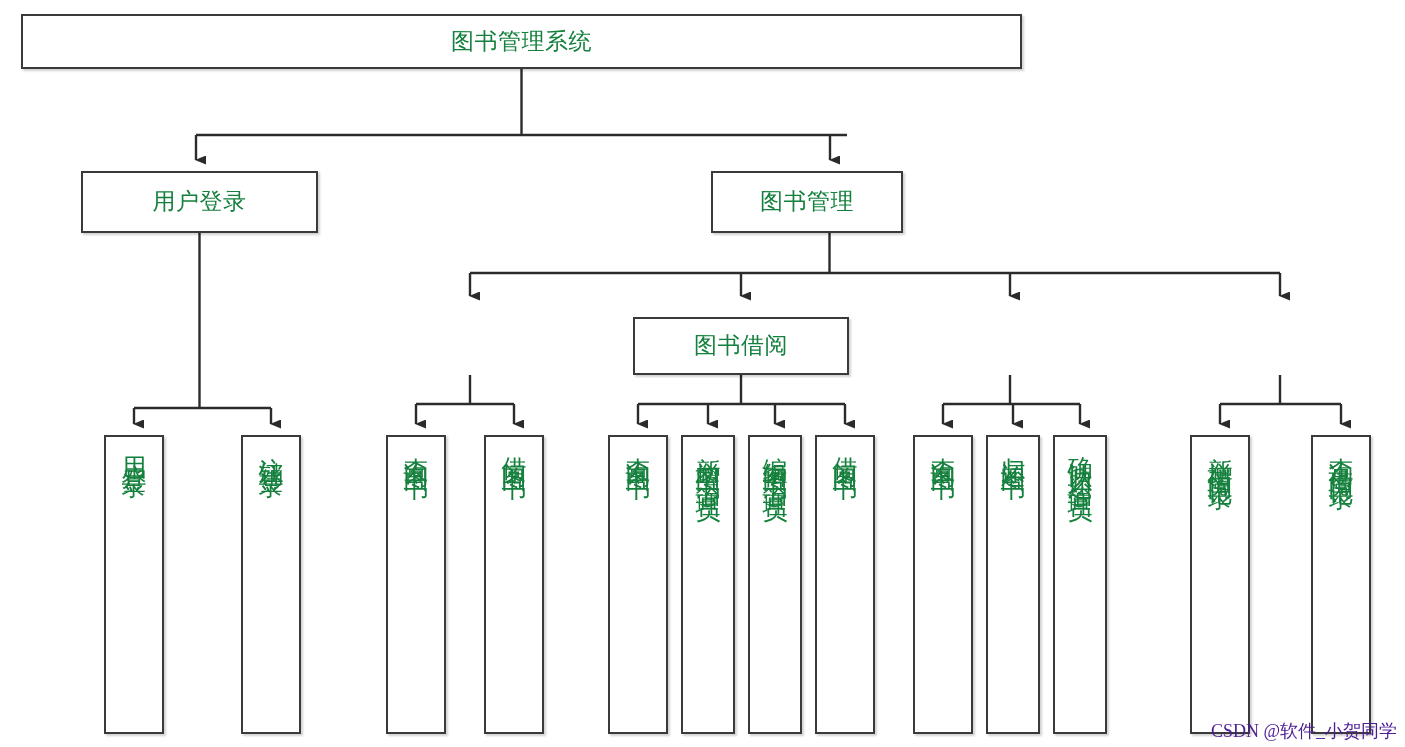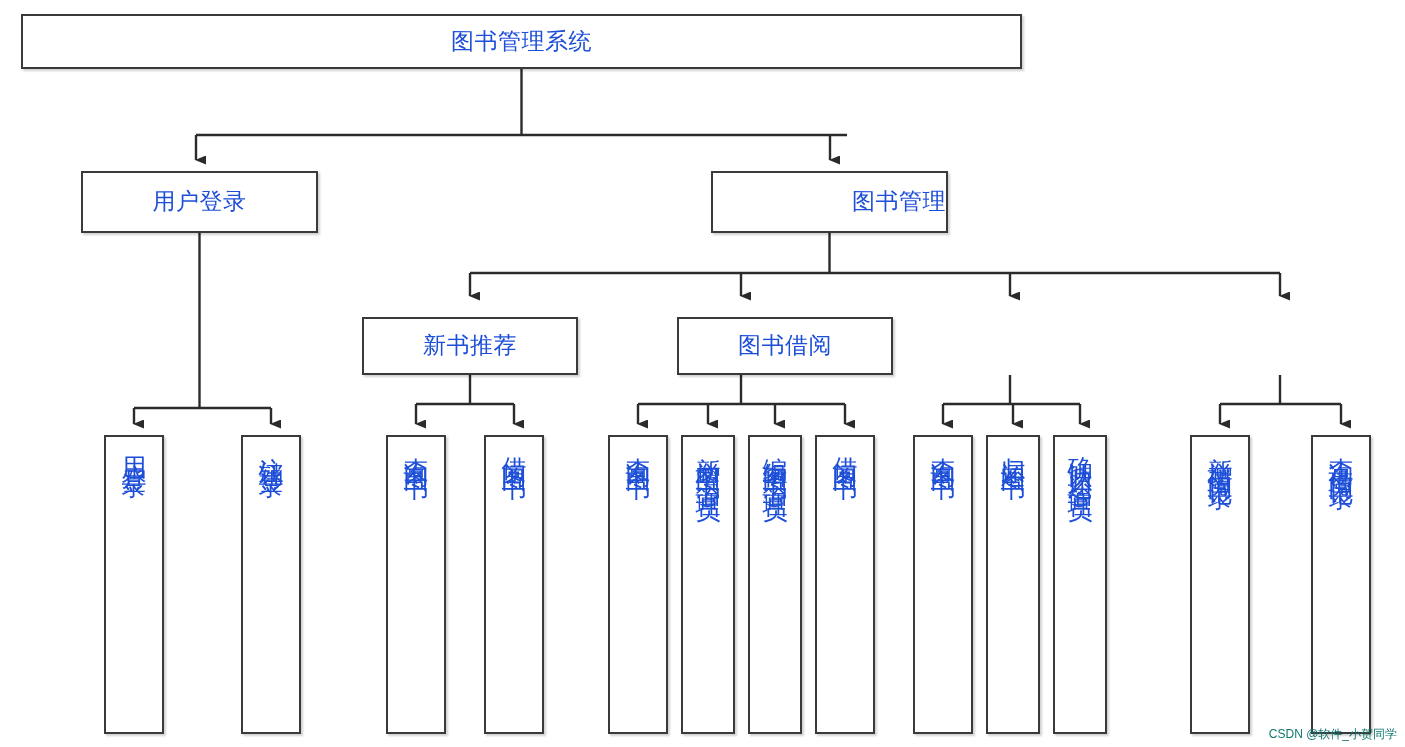--- a/index.html
+++ b/index.html
@@ -27,21 +27,21 @@
   }
   .node {
     position: absolute;
     box-sizing: border-box;
     background: #ffffff;
     border: 2px solid #3a3a3a;
     box-shadow: 2px 2px 2px rgba(0,0,0,0.18);
     display: flex;
     align-items: center;
     justify-content: center;
-    color: #1d4ed8;
+    color: #15803d;
     z-index: 2;
   }
   .node .label {
     display: block;
     text-align: center;
     line-height: 1.18;
     letter-spacing: 0.5px;
   }
   .node.horiz .label {
     font-size: 23px;
@@ -56,25 +56,25 @@
     font-size: 25px;
     letter-spacing: 6px;
     line-height: 1;
     margin: 0 auto;
     white-space: nowrap;
   }
   .watermark {
     position: absolute;
     right: 8px;
     bottom: 4px;
-    font-size: 12px;
-    color: #0f766e;
+    font-size: 18px;
+    color: #4c1d95;
     z-index: 5;
     white-space: nowrap;
-    font-family: Liberation Sans, sans-serif;
+    font-family: Liberation Serif, serif;
   }
 </style>
 </head>
 <body>
 
 <div id="canvas">
 
   <svg id="edges" viewBox="0 0 1405 747" xmlns="http://www.w3.org/2000/svg">
     <defs>
       <marker id="arrow" markerWidth="9" markerHeight="11" refX="4.5" refY="10" orient="auto" markerUnits="userSpaceOnUse">
@@ -125,28 +125,25 @@
     </g>
   </svg>
 
   <div class="node horiz" style="left:21px; top:14px; width:1001px; height:55px;">
     <span class="label">图书管理系统</span>
   </div>
 
   <div class="node horiz" style="left:81px; top:171px; width:237px; height:62px;">
     <span class="label">用户登录</span>
   </div>
-  <div class="node horiz" style="left:711px; top:171px; width:237px; height:62px;justify-content:flex-end;">
+  <div class="node horiz" style="left:711px; top:171px; width:192px; height:62px;">
     <span class="label">图书管理</span>
   </div>
 
-  <div class="node horiz" style="left:362px; top:317px; width:216px; height:58px;">
-    <span class="label">新书推荐</span>
-  </div>
-  <div class="node horiz" style="left:633px; top:317px; width:216px; height:58px;margin-left:44px;">
+  <div class="node horiz" style="left:633px; top:317px; width:216px; height:58px;">
     <span class="label">图书借阅</span>
   </div>
 
   <div class="node vert" style="left:104px; top:435px; width:60px; height:299px;">
     <span class="label">用户登录</span>
   </div>
   <div class="node vert" style="left:241px; top:435px; width:60px; height:299px;">
     <span class="label">注销登录</span>
   </div>
 

